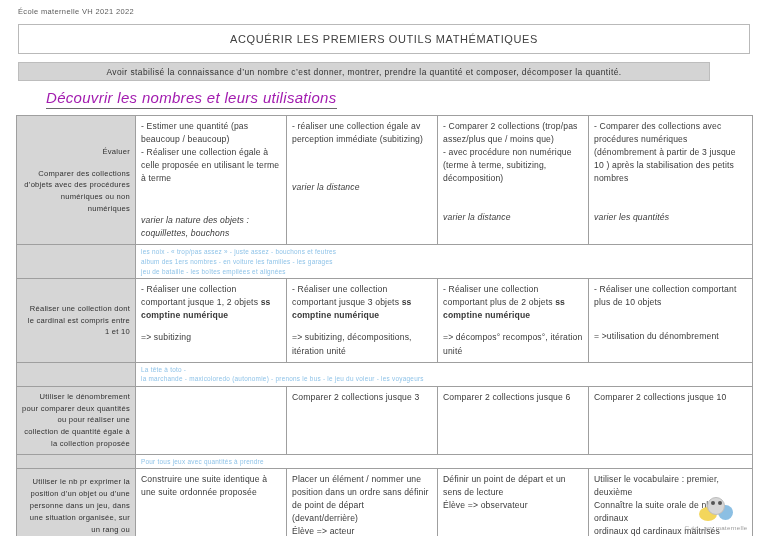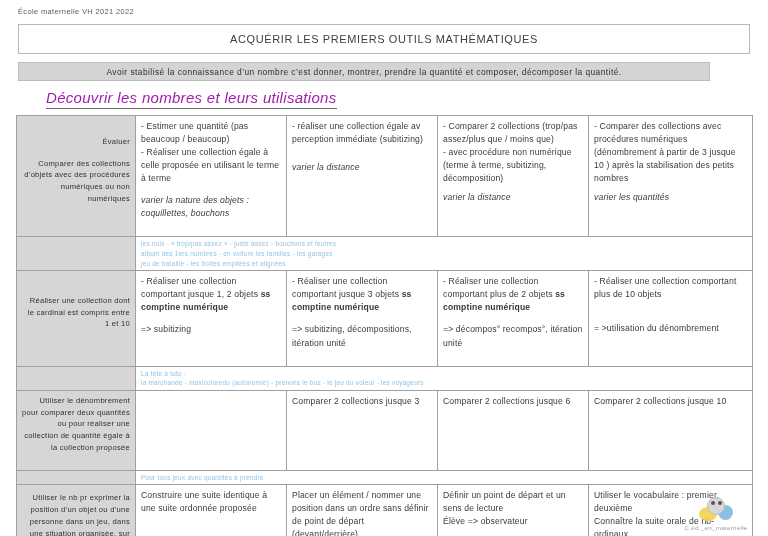--- a/index.html
+++ b/index.html
@@ -104,21 +104,21 @@
     position: absolute;
     left: 16px;
     top: 115px;
     width: 736px;
     border-collapse: collapse;
     table-layout: fixed;
   }
   table.grid td, table.grid th {
     border: 1px solid #9f9f9f;
     vertical-align: top;
-    padding: 4px 5px 16px 5px;
+    padding: 4px 5px 4px 5px;
     box-sizing: border-box;
   }
 
   col.c0 { width: 119px; }
   col.c1 { width: 151px; }
   col.c2 { width: 151px; }
   col.c3 { width: 151px; }
   col.c4 { width: 164px; }
 
   
@@ -153,21 +153,21 @@
   .rowlabel .gap { display: block; height: 10px; }
 
   
   .cell {
     font-size: 8.6px;
     line-height: 1.52;
     color: #3a3a3a;
     letter-spacing: 0.15px;
   }
   .cell p { margin: 0 0 0 0; }
-  .cell .ital { font-style: italic; }
+  .cell .ital { font-style: italic; margin-top: 20px; }
   .cell .bold { font-weight: bold; }
   .cell .spacer { display: block; height: 9px; }
   .cell .spacer-sm { display: block; height: 6px; }
   .cell .spacer-lg { display: block; height: 15px; }
   .cell.just { text-align: justify; }
 
   
   .blue-strip {
     border-top: 1px solid #9f9f9f !important;
     border-bottom: 1px solid #9f9f9f !important;

